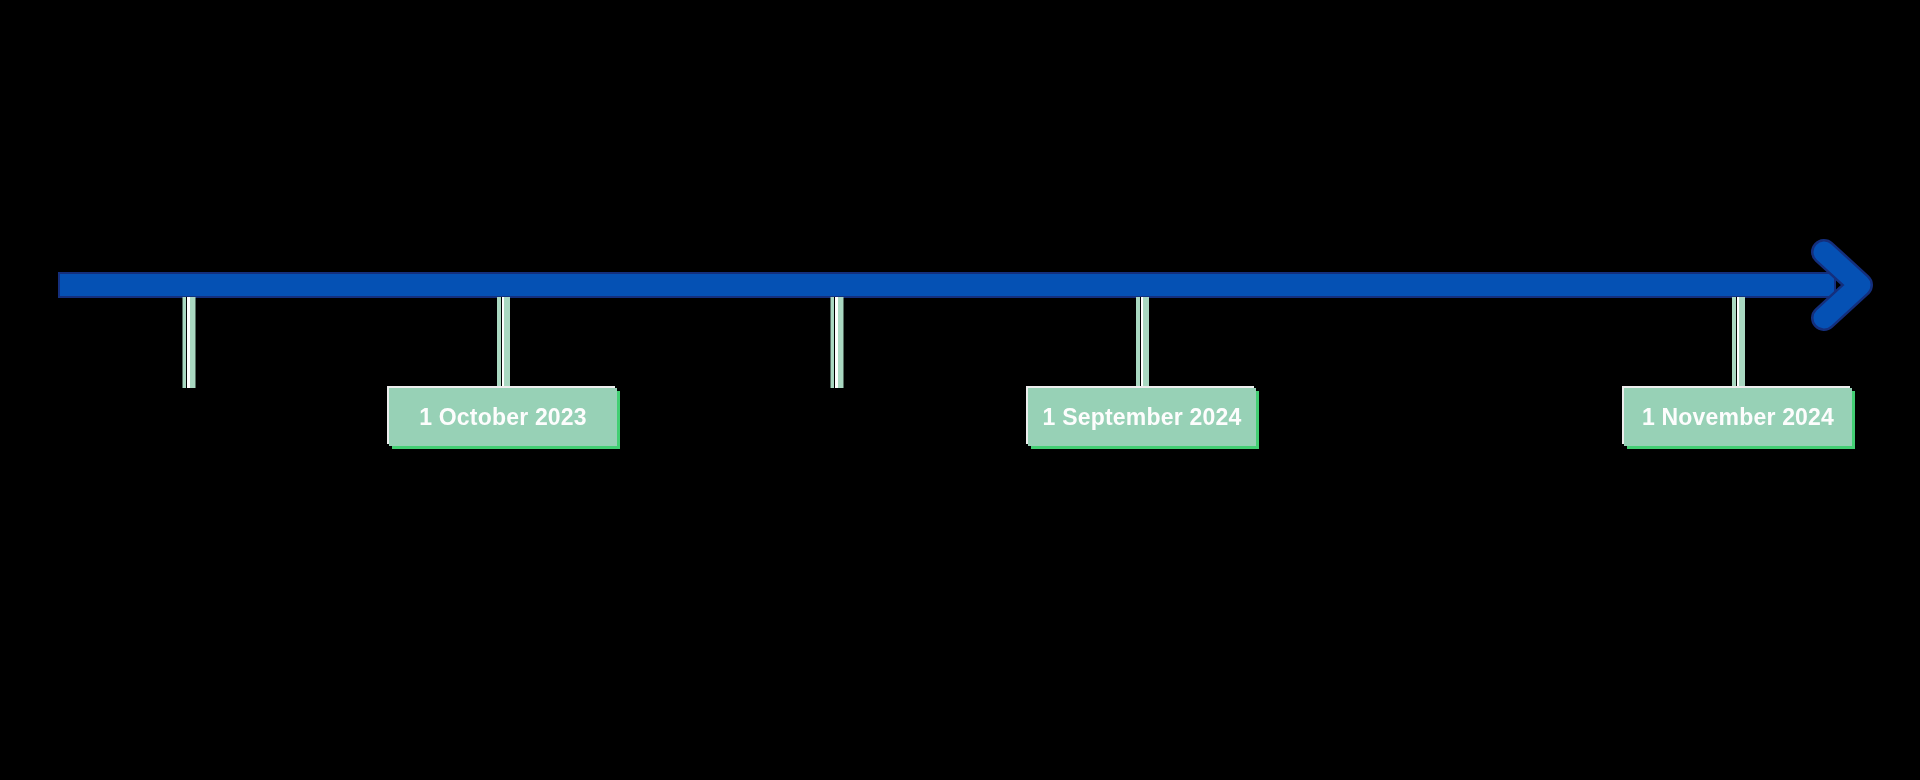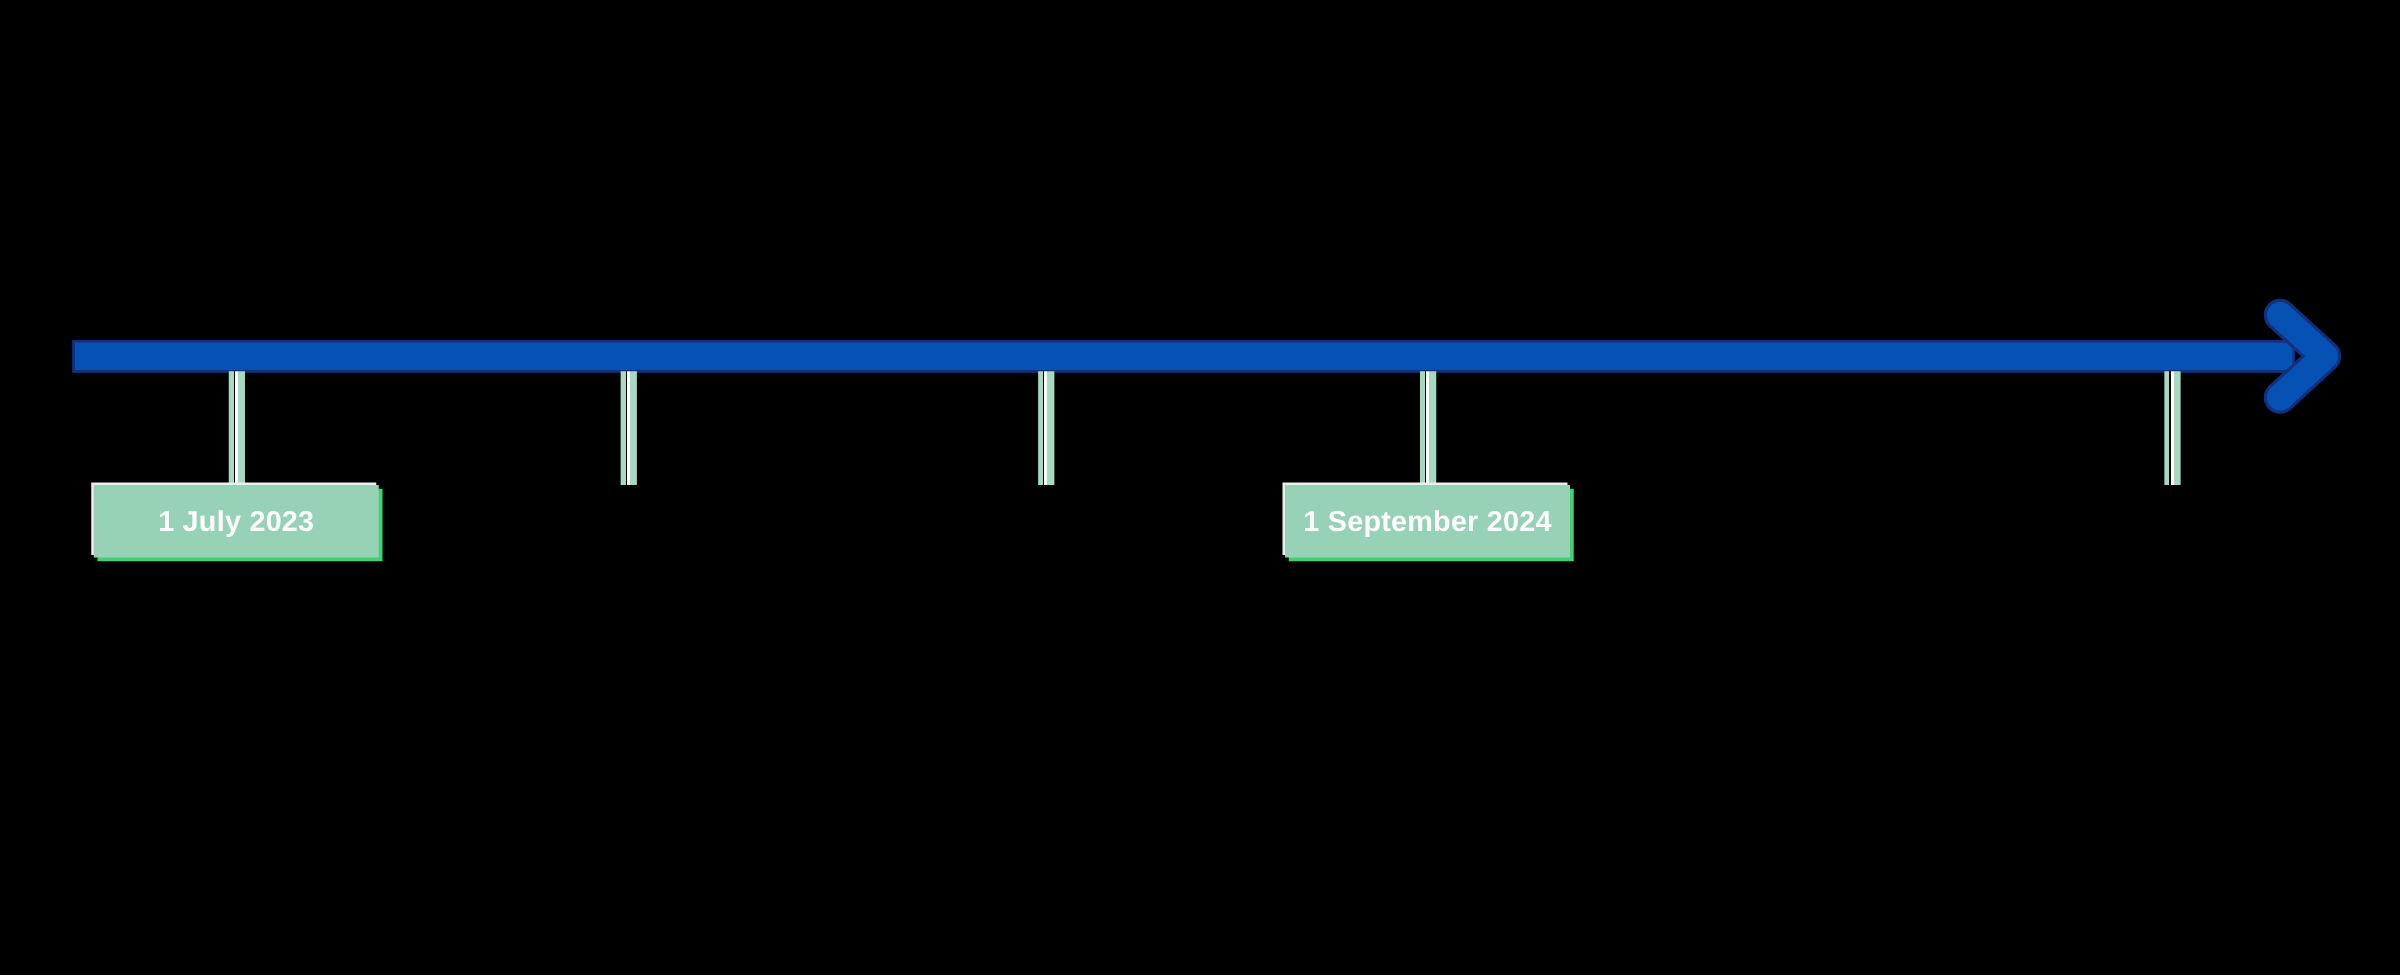--- a/index.html
+++ b/index.html
@@ -65,38 +65,41 @@
 
   <div class="axis-bar"></div>
 
   <svg class="arrow-svg" viewBox="0 0 1920 780" xmlns="http://www.w3.org/2000/svg">
     <polyline points="1824,252 1860,285 1824,318" fill="none" stroke="#142f7d" stroke-width="26" stroke-linecap="round" stroke-linejoin="round"></polyline>
     <polyline points="1824,252 1860,285 1824,318" fill="none" stroke="#0551b4" stroke-width="21" stroke-linecap="round" stroke-linejoin="round"></polyline>
   </svg>
 
   <div class="event" style="left:189px">
     <div class="connector"></div>
-    <div class="event-box">
-      <span class="event-label">1 July 2023</span>
-    </div>
   </div>
 
   <div class="event" style="left:503px">
     <div class="connector"></div>
+    <div class="event-box">
+      <span class="event-label">1 October 2023</span>
+    </div>
   </div>
 
   <div class="event" style="left:837px">
     <div class="connector"></div>
   </div>
 
   <div class="event" style="left:1142px">
     <div class="connector"></div>
     <div class="event-box">
       <span class="event-label">1 September 2024</span>
     </div>
   </div>
 
 
   <div class="event" style="left:1738px">
     <div class="connector"></div>
+    <div class="event-box">
+      <span class="event-label">1 November 2024</span>
+    </div>
   </div>
 
 </div>
 
 </body></html>

